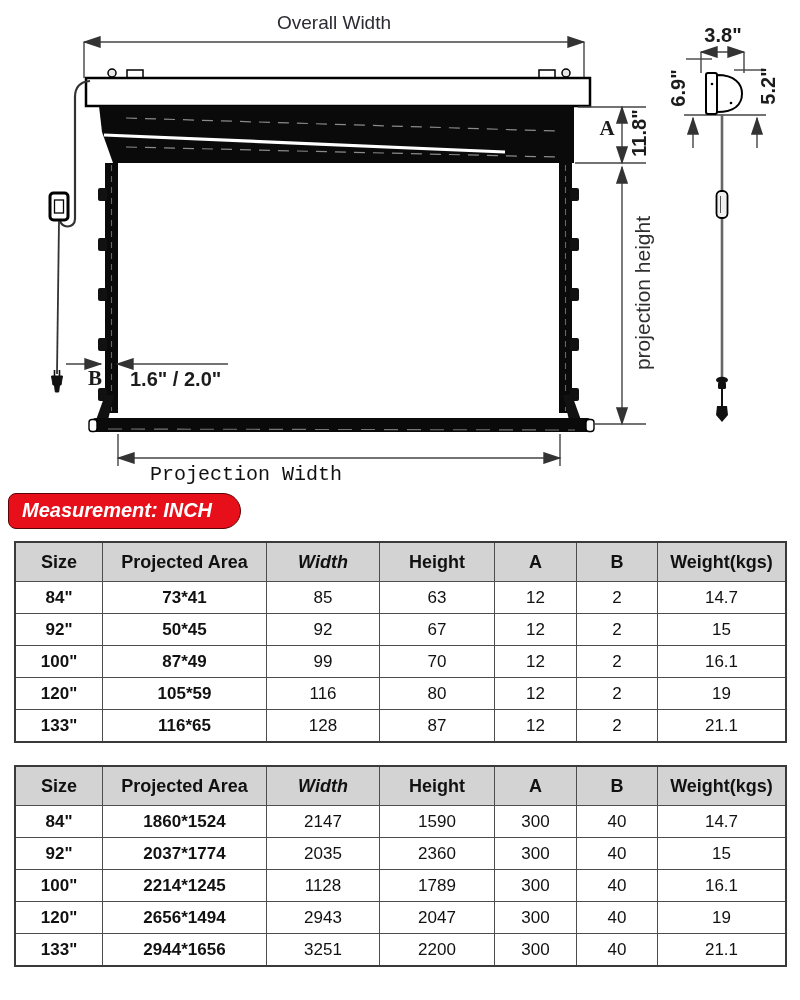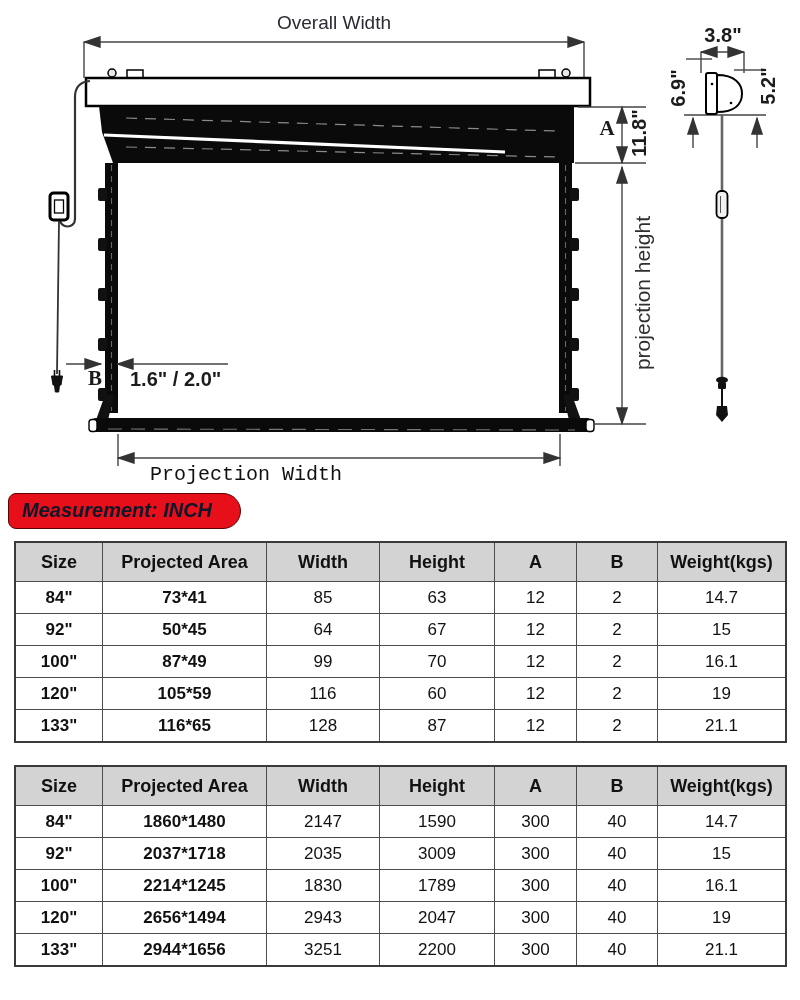--- a/index.html
+++ b/index.html
@@ -6,33 +6,33 @@
   body{width:800px;height:1000px;overflow:hidden;font-family:"Liberation Sans",sans-serif;}
   .page{width:800px;height:996px;position:relative;background:#fff;}
   .diagram-wrap{width:800px;height:485px;}
   svg text{fill:#1c1c1c;}
   .dim-sans{font-family:"Liberation Sans",sans-serif;font-weight:bold;font-size:20px;}
   .dim-title{font-family:"Liberation Sans",sans-serif;font-size:19px;fill:#2b2b33;}
   .dim-serif{font-family:"Liberation Serif",serif;font-weight:bold;font-size:21px;}
   .dim-ph{font-family:"Liberation Sans",sans-serif;font-size:21px;fill:#2f2f2f;}
   .dim-mono{font-family:"Liberation Mono","DejaVu Sans Mono",monospace;font-size:20px;fill:#111;}
   .banner{display:inline-block;margin-left:8px;background:var(--banner_red,#e60f1a);
-          color:#0f172a;font-weight:bold;font-style:italic;font-size:20px;line-height:1;
+          color:#ffffff;font-weight:bold;font-style:italic;font-size:20px;line-height:1;
           padding:6px 28px 8px 13px;border-radius:8px 18px 18px 8px;border:1.5px solid #5a0406;}
   .sec-inch{margin-top:8px;}
   .sec-mm{margin-top:22px;}
   table.spec{border-collapse:collapse;margin:12px 0 0 14px;width:773px;table-layout:fixed;
              border:2.5px solid #3a3a3a;}
   table.spec th,table.spec td{border:1.5px solid #4d4d4d;text-align:center;vertical-align:middle;
              font-family:"Liberation Sans",sans-serif;color:#111;padding:0;}
   table.spec th{background:var(--header_gray,#d3d3d3);font-size:18px;font-weight:bold;height:38px;}
   table.spec td{font-size:17px;height:31px;font-weight:normal;}
   table.spec td:nth-child(1),table.spec td:nth-child(2){font-weight:bold;}
   table.spec th:nth-child(1){width:86px;}  table.spec th:nth-child(2){width:163px;}
-  table.spec th:nth-child(3){width:112px;} table.spec th:nth-child(4){width:114px;}
+  table.spec th:nth-child(3){width:112px;font-style:italic;} table.spec th:nth-child(4){width:114px;}
   table.spec th:nth-child(5){width:81px;}  table.spec th:nth-child(6){width:80px;}
 </style>
 </head>
 <body>
 
 <div class="page">
 
   <div class="diagram-wrap">
     <svg viewBox="0 0 800 485" width="800" height="485">
       <defs>
@@ -191,40 +191,40 @@
             <td>73*41</td>
             <td>85</td>
             <td>63</td>
             <td>12</td>
             <td>2</td>
             <td>14.7</td>
           </tr>
           <tr>
             <td>92"</td>
             <td>50*45</td>
-            <td>64</td>
+            <td>92</td>
             <td>67</td>
             <td>12</td>
             <td>2</td>
             <td>15</td>
           </tr>
           <tr>
             <td>100"</td>
             <td>87*49</td>
             <td>99</td>
             <td>70</td>
             <td>12</td>
             <td>2</td>
             <td>16.1</td>
           </tr>
           <tr>
             <td>120"</td>
             <td>105*59</td>
             <td>116</td>
-            <td>60</td>
+            <td>80</td>
             <td>12</td>
             <td>2</td>
             <td>19</td>
           </tr>
           <tr>
             <td>133"</td>
             <td>116*65</td>
             <td>128</td>
             <td>87</td>
             <td>12</td>
@@ -244,40 +244,40 @@
             <th>Width</th>
             <th>Height</th>
             <th>A</th>
             <th>B</th>
             <th>Weight(kgs)</th>
           </tr>
         </thead>
         <tbody>
           <tr>
             <td>84"</td>
-            <td>1860*1480</td>
+            <td>1860*1524</td>
             <td>2147</td>
             <td>1590</td>
             <td>300</td>
             <td>40</td>
             <td>14.7</td>
           </tr>
           <tr>
             <td>92"</td>
-            <td>2037*1718</td>
+            <td>2037*1774</td>
             <td>2035</td>
-            <td>3009</td>
+            <td>2360</td>
             <td>300</td>
             <td>40</td>
             <td>15</td>
           </tr>
           <tr>
             <td>100"</td>
             <td>2214*1245</td>
-            <td>1830</td>
+            <td>1128</td>
             <td>1789</td>
             <td>300</td>
             <td>40</td>
             <td>16.1</td>
           </tr>
           <tr>
             <td>120"</td>
             <td>2656*1494</td>
             <td>2943</td>
             <td>2047</td>

